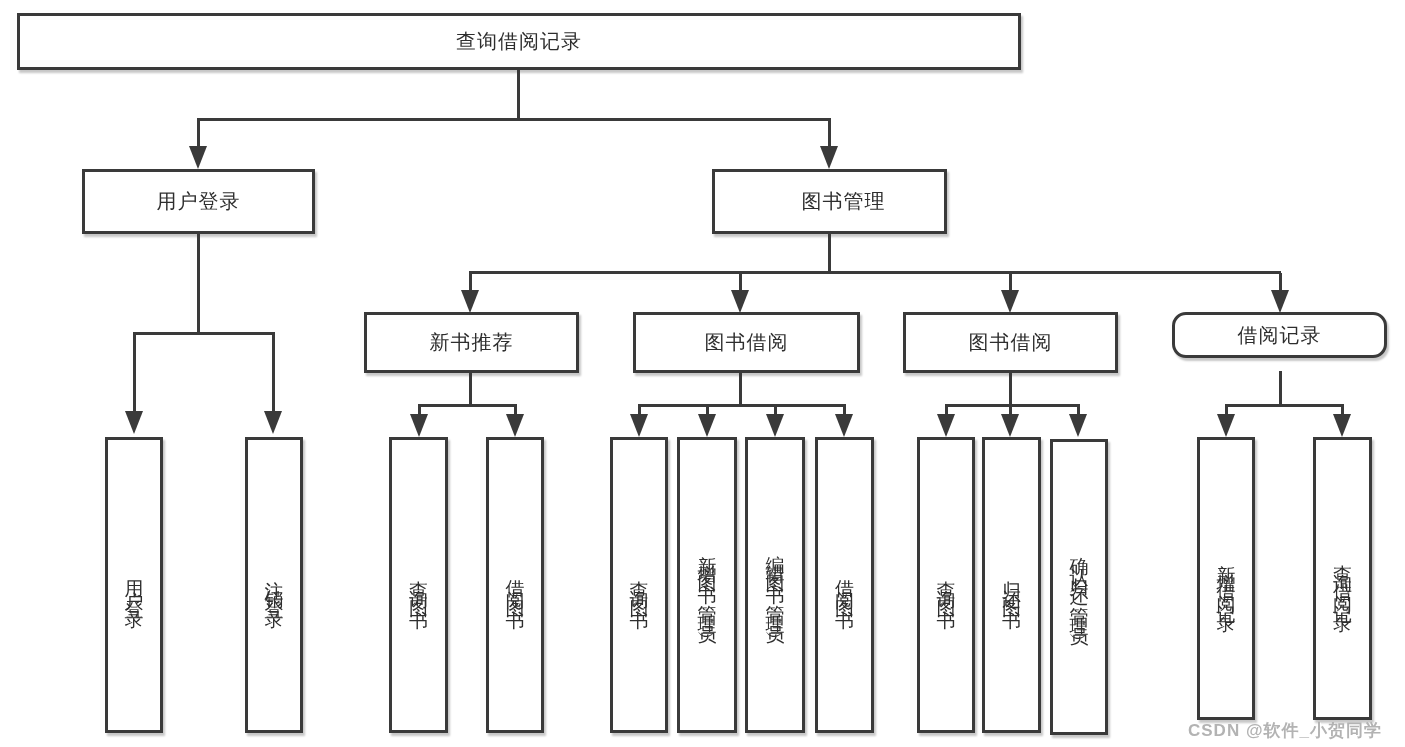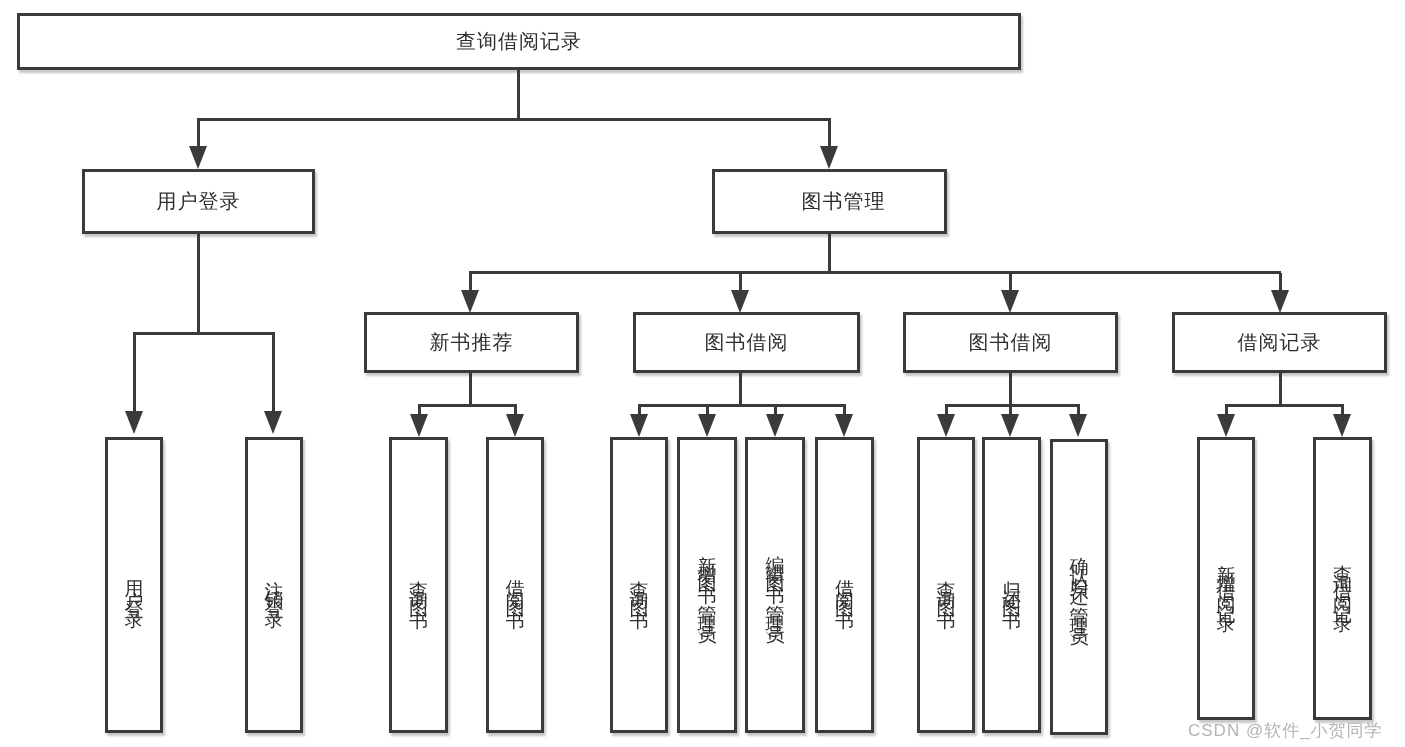--- a/index.html
+++ b/index.html
@@ -36,20 +36,21 @@
   .ah{
     position:absolute;width:0;height:0;
     border-left:9px solid transparent;border-right:9px solid transparent;
     border-top:23px solid var(--line);
   }
   .watermark{
     position:absolute;left:1188px;top:719px;
     font-size:17px;color:var(--wm);letter-spacing:1px;
     text-shadow:1px 1px 0 rgba(255,255,255,0.9);
     white-space:nowrap;
+    font-weight:bold;
   }
 </style>
 </head>
 <body>
 
 <div id="canvas">
 
   <div class="hbox" style="left:17px;top:13px;width:1004px;height:57px;">
     <span>查询借阅记录</span>
   </div>
@@ -88,21 +89,21 @@
 
   <div class="hbox" style="left:364px;top:312px;width:215px;height:61px;">
     <span>新书推荐</span>
   </div>
   <div class="hbox" style="left:633px;top:312px;width:227px;height:61px;">
     <span>图书借阅</span>
   </div>
   <div class="hbox" style="left:903px;top:312px;width:215px;height:61px;">
     <span>图书借阅</span>
   </div>
-  <div class="hbox" style="left:1172px;top:312px;width:215px;height:61px;">
+  <div class="hbox" style="left:1172px;top:312px;width:215px;height:46px;border-radius:14px;">
     <span>借阅记录</span>
   </div>
 
   <div class="vline" style="left:469px;top:371px;height:35px;"></div>
   <div class="hline" style="left:418px;top:404px;width:99px;"></div>
   <div class="vline" style="left:418px;top:406px;height:10px;"></div>
   <div class="ah" style="left:410px;top:414px;"></div>
   <div class="vline" style="left:514px;top:406px;height:10px;"></div>
   <div class="ah" style="left:506px;top:414px;"></div>
 

